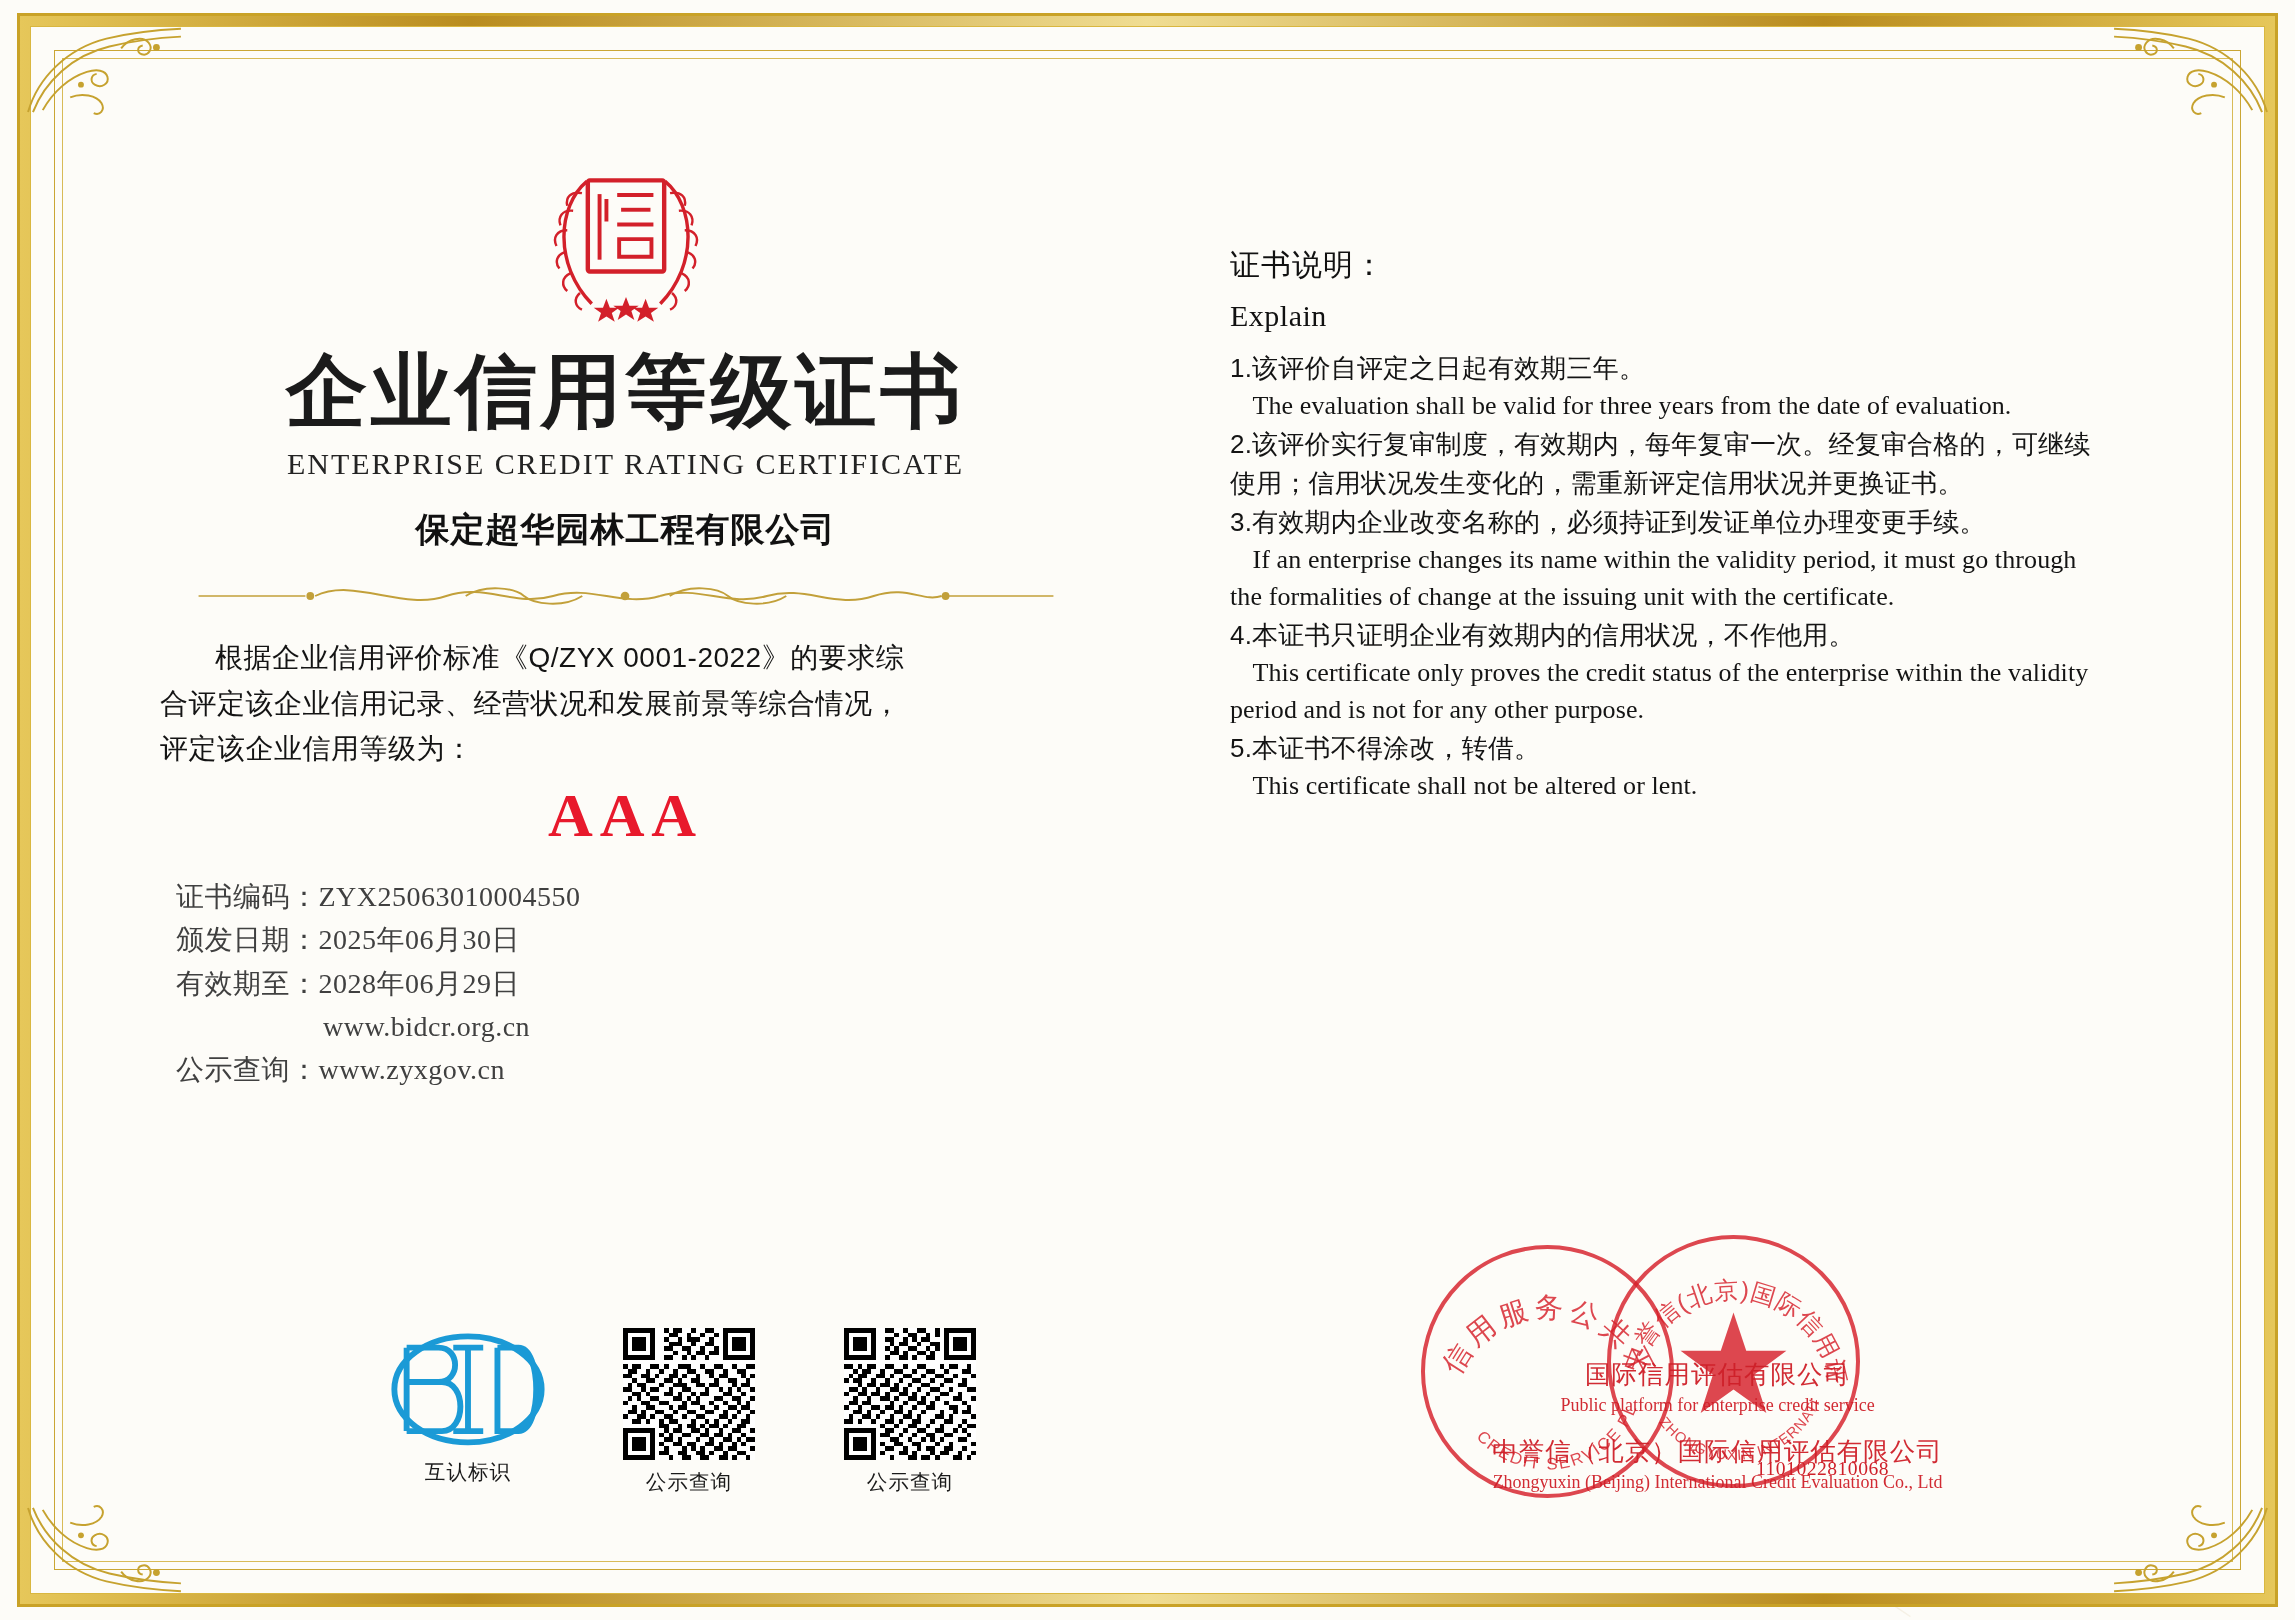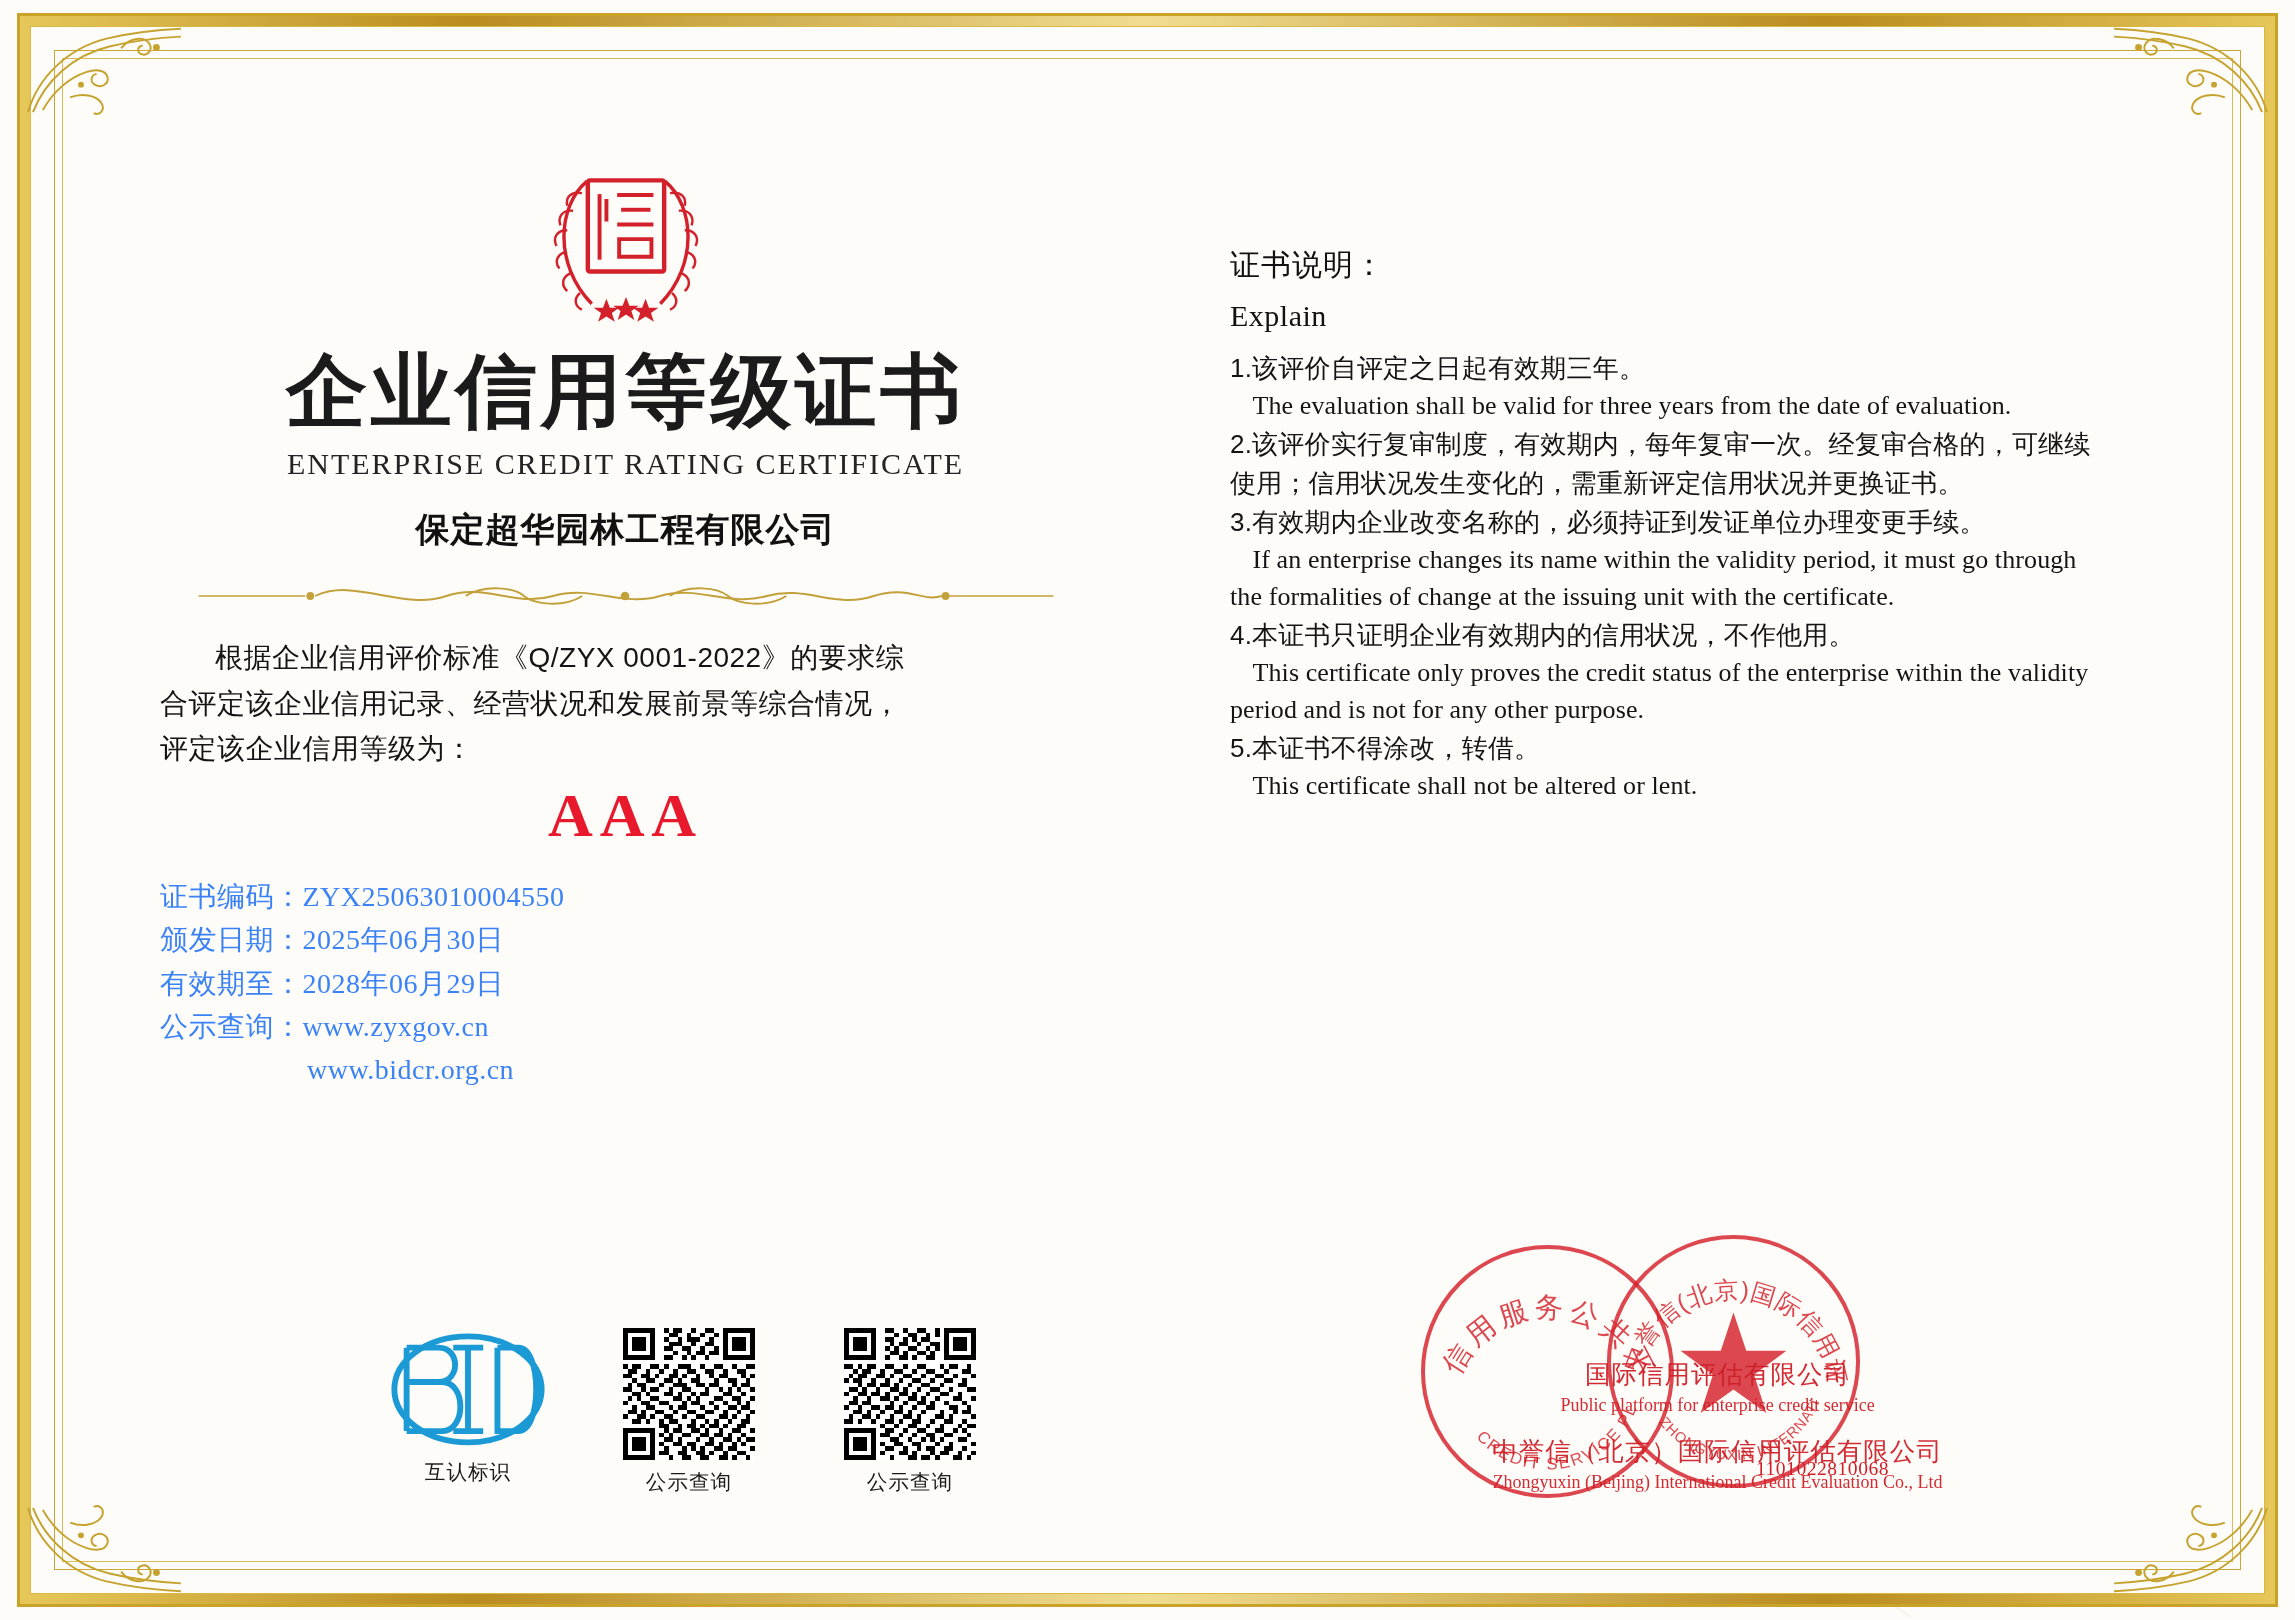--- a/index.html
+++ b/index.html
@@ -160,22 +160,23 @@
     letter-spacing: 6.9px;
     margin-top: 12.7px;
     line-height: 1;
   }
 
   .meta {
     margin-top: 29px;
     font-family: "Liberation Serif", serif;
     font-size: 28px;
     line-height: 1.55;
-    color: #3b82f6;
+    color: #404040;
     letter-spacing: 0.5px;
+    margin-left: 16px;
   }
   .meta .row { white-space: nowrap; }
   .meta .row2 { padding-left: 147px; }
 
   
   .badges {
     position: absolute;
     left: 323px;
     top: 1264px;
     display: flex;
@@ -443,22 +444,22 @@
         <span>合评定该企业信用记录、经营状况和发展前景等综合情况，</span><br>
         <span>评定该企业信用等级为：</span>
       </div>
 
       <div class="grade">AAA</div>
 
       <div class="meta">
         <div class="row">证书编码：ZYX25063010004550</div>
         <div class="row">颁发日期：2025年06月30日</div>
         <div class="row">有效期至：2028年06月29日</div>
+        <div class="row row2">www.bidcr.org.cn</div>
         <div class="row">公示查询：www.zyxgov.cn</div>
-        <div class="row row2">www.bidcr.org.cn</div>
       </div>
     </div>
 
     <div class="badges">
 
       <div class="badge">
         <div class="bid-logo">
           <svg viewBox="0 0 330 250">
             <g fill="none" stroke="#1b9ad6" stroke-width="12">
               <path d="M40 40 L40 210 M40 40 L105 40 C150 40 150 110 105 110 L40 110 M40 110 L112 110 C162 110 162 210 112 210 L40 210"></path>

